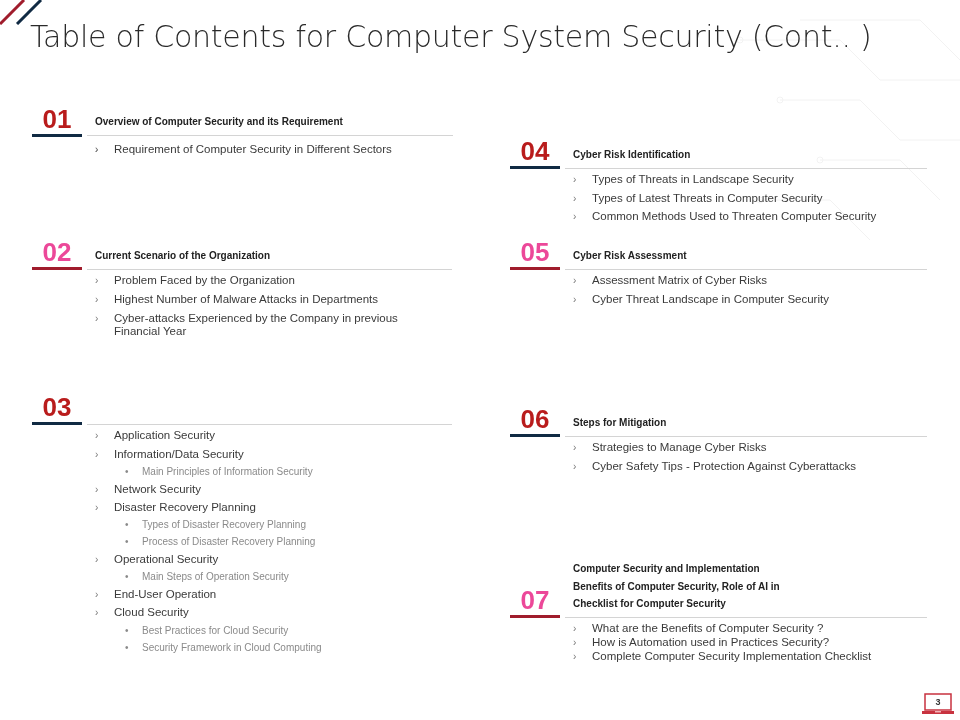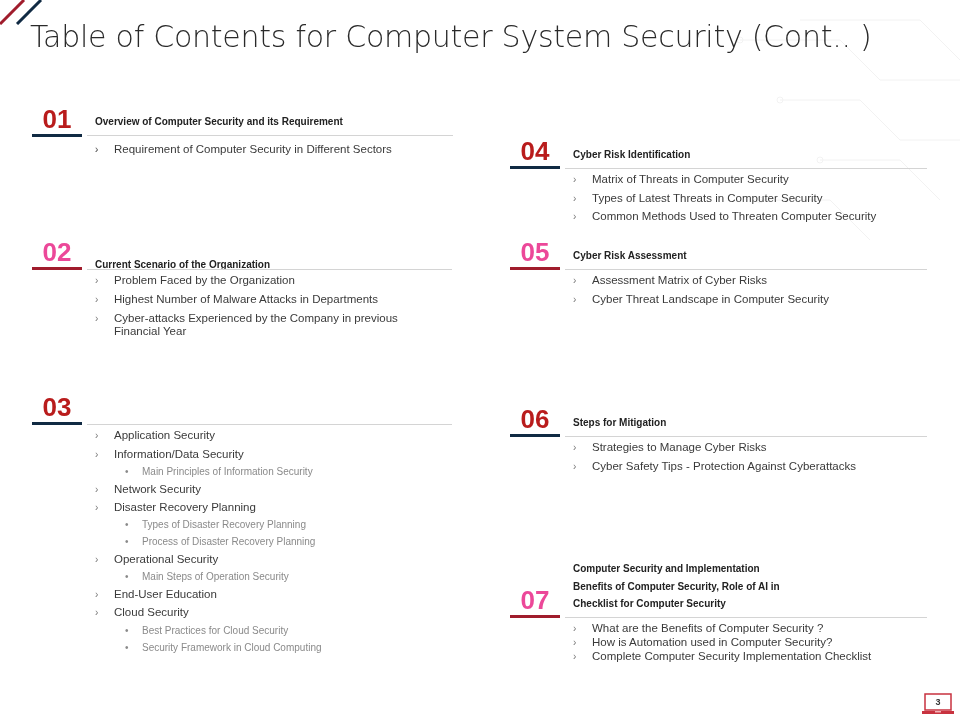--- a/index.html
+++ b/index.html
@@ -78,21 +78,21 @@
   <div class="sec-rule" style="top:31px; width:366px;"></div>
   <ul class="items" style="top:39px;">
     <li><span class="chev">›</span></li>
     <li><span class="chev">›</span><span>Requirement of Computer Security in Different Sectors</span></li>
   </ul>
 </div>
 
 <div class="section" style="left:32px; top:237px; width:430px; height:110px;">
   <div class="sec-num red">02</div>
   <div class="num-underline red" style="top:30px;"></div>
-  <div class="sec-title" style="top:10px;margin-top:9px;">Current Scenario of the Organization</div>
+  <div class="sec-title" style="top:10px;">Current Scenario of the Organization</div>
   <div class="sec-rule" style="top:32px;"></div>
   <ul class="items" style="top:37px;">
     <li style="margin-bottom:6px;"><span class="chev">›</span><span>Problem Faced by the Organization</span></li>
     <li style="margin-bottom:6px;"><span class="chev">›</span><span>Highest Number of Malware Attacks  in Departments</span></li>
     <li><span class="chev">›</span><span>Cyber-attacks Experienced by the Company in previous</span></li>
     <li><span>Financial Year</span></li>
   </ul>
 </div>
 
 <div class="section" style="left:32px; top:392px; width:430px; height:270px;">
@@ -102,34 +102,34 @@
   <ul class="items" style="top:37px;">
     <li style="margin-bottom:6px;"><span class="chev">›</span><span>Application Security</span></li>
     <li style="margin-bottom:4px;"><span class="chev">›</span><span>Information/Data Security</span></li>
     <li class="sub" style="margin-bottom:5px;"><span class="dot">•</span><span>Main Principles of Information Security</span></li>
     <li style="margin-bottom:5px;"><span class="chev">›</span><span>Network Security</span></li>
     <li style="margin-bottom:4px;"><span class="chev">›</span><span>Disaster Recovery Planning</span></li>
     <li class="sub" style="margin-bottom:4px;"><span class="dot">•</span><span>Types of Disaster Recovery Planning</span></li>
     <li class="sub" style="margin-bottom:5px;"><span class="dot">•</span><span>Process of Disaster Recovery Planning</span></li>
     <li style="margin-bottom:4px;"><span class="chev">›</span><span>Operational Security</span></li>
     <li class="sub" style="margin-bottom:5px;"><span class="dot">•</span><span>Main Steps of Operation Security</span></li>
-    <li style="margin-bottom:5px;"><span class="chev">›</span><span>End-User Education</span></li>
+    <li style="margin-bottom:5px;"><span class="chev">›</span><span>End-User Operation</span></li>
     <li style="margin-bottom:5px;"><span class="chev">›</span><span>Cloud Security</span></li>
     <li class="sub" style="margin-bottom:4px;"><span class="dot">•</span><span>Best Practices for Cloud Security</span></li>
     <li class="sub"><span class="dot">•</span><span>Security Framework in Cloud Computing</span></li>
   </ul>
 </div>
 
 <div class="section" style="left:510px; top:104px; width:430px; height:95px;margin-top:32px;">
   <div class="sec-num navy">04</div>
   <div class="num-underline navy" style="top:30px;"></div>
   <div class="sec-title" style="top:10px;">Cyber Risk Identification</div>
   <div class="sec-rule" style="top:32px; width:362px;"></div>
   <ul class="items" style="top:37px;">
-    <li style="margin-bottom:6px;"><span class="chev">›</span><span>Matrix of Threats in Computer Security</span></li>
+    <li style="margin-bottom:6px;"><span class="chev">›</span><span>Types of Threats in Landscape Security</span></li>
     <li style="margin-bottom:5px;"><span class="chev">›</span><span>Types of Latest Threats in Computer Security</span></li>
     <li><span class="chev">›</span><span>Common Methods Used to Threaten Computer Security</span></li>
   </ul>
 </div>
 
 <div class="section" style="left:510px; top:237px; width:430px; height:80px;">
   <div class="sec-num red">05</div>
   <div class="num-underline red" style="top:30px;"></div>
   <div class="sec-title" style="top:10px;">Cyber Risk Assessment</div>
   <div class="sec-rule" style="top:32px; width:362px;"></div>
@@ -154,21 +154,21 @@
   <div class="sec-num red" style="top:27px;">07</div>
   <div class="num-underline red" style="top:57px;"></div>
   <div class="sec-title" style="top:2px; line-height:17.5px;">
     <div>Computer Security and Implementation</div>
     <div>Benefits of Computer Security, Role of AI  in</div>
     <div>Checklist for Computer Security</div>
   </div>
   <div class="sec-rule" style="top:59px; width:362px;"></div>
   <ul class="items" style="top:64px;">
     <li style="margin-bottom:1px;"><span class="chev">›</span><span>What are the Benefits of Computer Security ?</span></li>
-    <li style="margin-bottom:1px;"><span class="chev">›</span><span>How is Automation used in Computer Security?</span></li>
+    <li style="margin-bottom:1px;"><span class="chev">›</span><span>How is Automation used in Practices Security?</span></li>
     <li><span class="chev">›</span><span>Complete Computer Security Implementation Checklist</span></li>
   </ul>
 </div>
 
 <svg class="page-num-box" viewBox="0 0 32 22">
   <rect x="3" y="1" width="26" height="16" fill="#ffffff" stroke="#c8323f" stroke-width="1.5"></rect>
   <rect x="0" y="18" width="32" height="3" fill="#c8323f"></rect>
   <rect x="13" y="18" width="6" height="1.5" fill="#f3b3b8"></rect>
 </svg>
 <div class="page-num-text">3</div>

